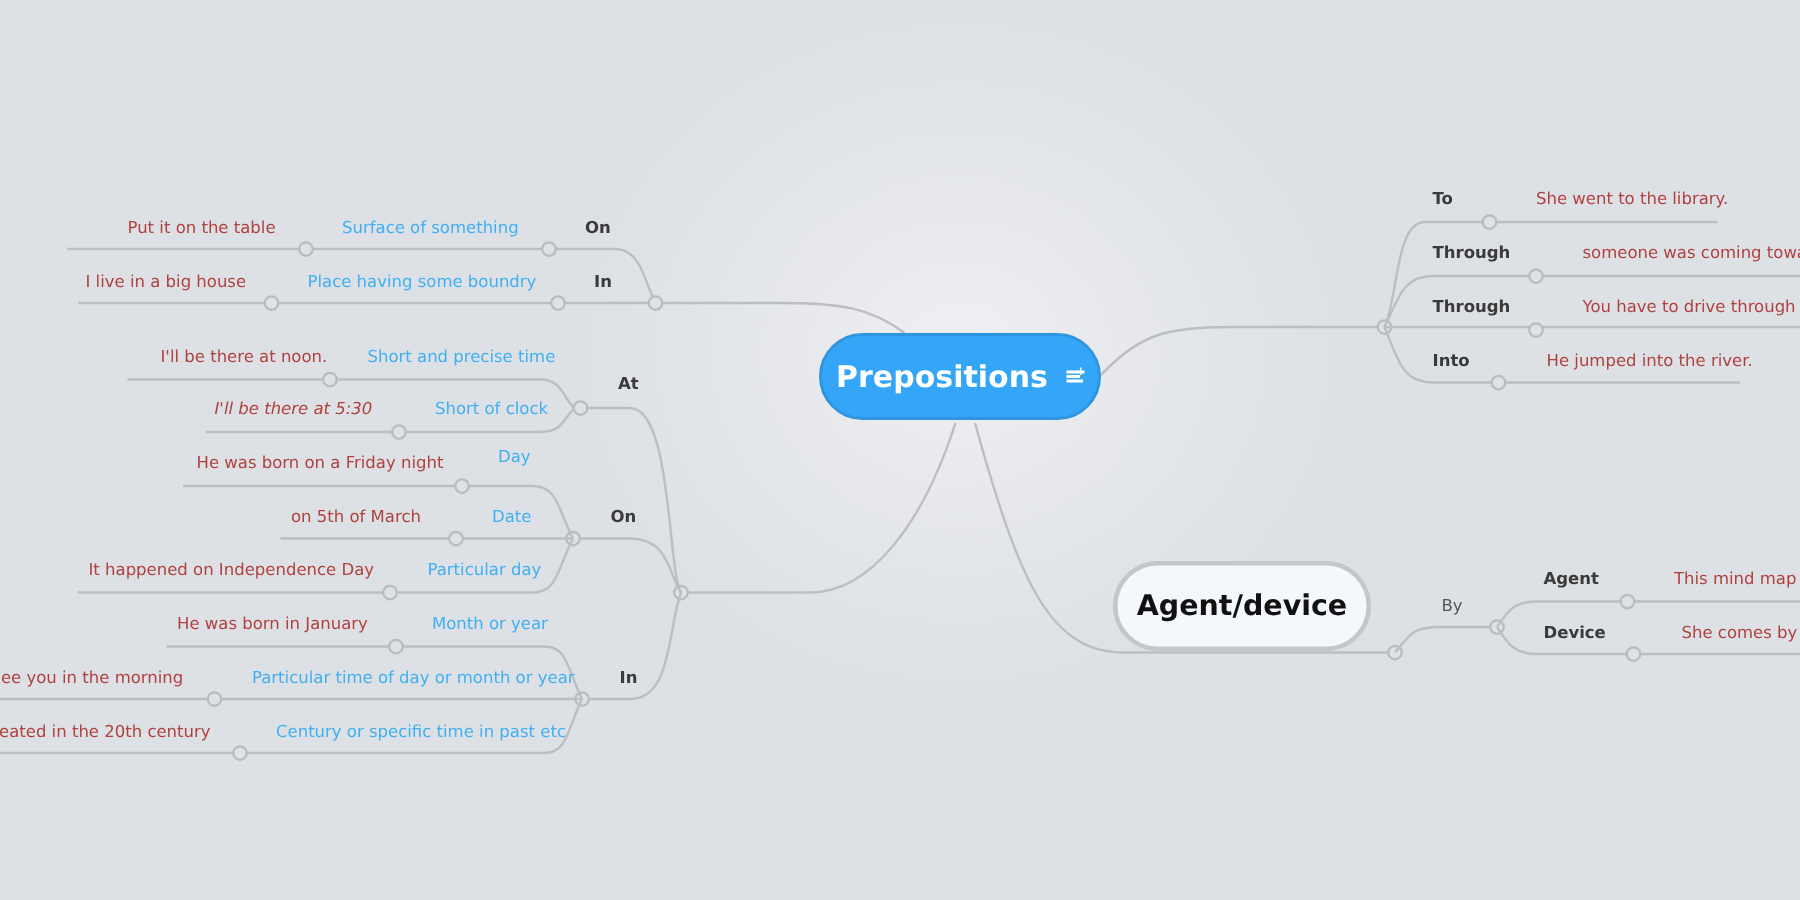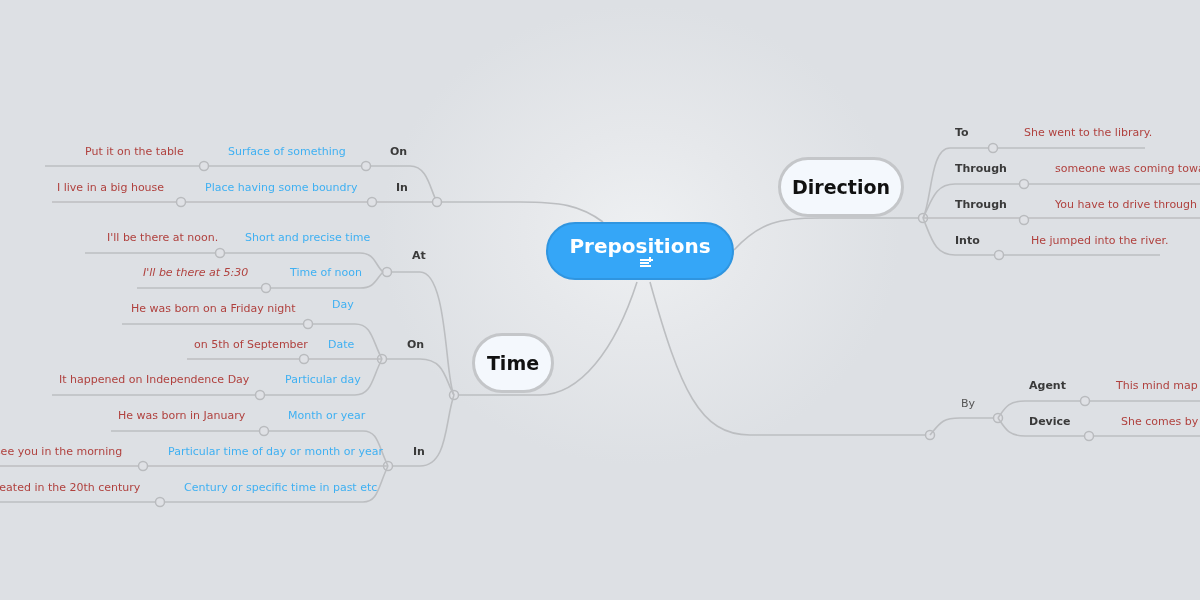--- a/index.html
+++ b/index.html
@@ -13,21 +13,21 @@
   svg.lines { position: absolute; left: 0; top: 0; }
   svg.lines path, svg.lines line { fill: none; stroke: #bcbec1; stroke-width: 1.6; }
   svg.lines circle { fill: #dfe1e5; stroke: #b9bbbe; stroke-width: 1.5; }
   .t { position: absolute; white-space: nowrap; font-size: 11px; line-height: 13px; }
   .ex { color: #b0413e; }
   .desc { color: #3fb0f2; }
   .prep { color: #3a3a3a; font-weight: bold; font-size: 11px; }
   .root {
     position: absolute; left: 546px; top: 222px; width: 188px; height: 58px;
     background: #35a6f7; border: 2px solid #2f95e0; border-radius: 30px; box-sizing: border-box;
-    display: flex; align-items: center; justify-content: center; cursor: pointer; flex-direction: column;
+    display: flex; align-items: center; justify-content: center; cursor: pointer;
   }
   .root .label { color: #ffffff; font-weight: bold; font-size: 20px; }
   .root .note { margin-left: 12px; width: 12px; height: 10px; position: relative; }
   .root .note span { position: absolute; left: 0; height: 1.6px; background: #fff; }
   .topic {
     position: absolute; background: #f4f8fd; border: 3px solid #c4c6c9; border-radius: 30px;
     box-sizing: border-box; display: flex; align-items: center; justify-content: center;
     font-weight: bold; color: #111; font-size: 19px; cursor: pointer;
   }
 </style>
@@ -109,56 +109,53 @@
   </span>
 </div>
 
 <span class="t prep" style="left:390px;top:145px;">On</span>
 <span class="t desc" style="left:228px;top:145px;">Surface of something</span>
 <span class="t ex" style="left:85px;top:145px;">Put it on the table</span>
 <span class="t prep" style="left:396px;top:181px;">In</span>
 <span class="t desc" style="left:205px;top:181px;">Place having some boundry</span>
 <span class="t ex" style="left:57px;top:181px;">I live in a big house</span>
 
-<div class="topic" style="left:472px;top:333px;width:82px;height:60px;">
-  <span>Time</span>
-</div>
 <span class="t prep" style="left:412px;top:249px;">At</span>
 <span class="t desc" style="left:245px;top:231px;">Short and precise time</span>
 <span class="t ex" style="left:91px;top:231px;margin-left:16px;">I'll be there at noon.</span>
-<span class="t desc" style="left:290px;top:266px;">Time of noon</span>
+<span class="t desc" style="left:290px;top:266px;">Short of clock</span>
 <span class="t ex" style="left:143px;top:266px;font-style:italic;">I'll be there at 5:30</span>
 
 <span class="t prep" style="left:407px;top:338px;">On</span>
 <span class="t desc" style="left:332px;top:298px;text-align:center;">Day</span>
 <span class="t ex" style="left:131px;top:302px;">He was born on a Friday night</span>
 <span class="t desc" style="left:328px;top:338px;">Date</span>
-<span class="t ex" style="left:194px;top:338px;">on 5th of September</span>
+<span class="t ex" style="left:194px;top:338px;">on 5th of March</span>
 <span class="t desc" style="left:285px;top:373px;">Particular day</span>
 <span class="t ex" style="left:59px;top:373px;">It happened on Independence Day</span>
 
 <span class="t prep" style="left:413px;top:445px;">In</span>
 <span class="t desc" style="left:288px;top:409px;">Month or year</span>
 <span class="t ex" style="left:118px;top:409px;">He was born in January</span>
 <span class="t desc" style="left:168px;top:445px;">Particular time of day or month or year</span>
 <span class="t ex" style="left:-21px;top:445px;">I'll see you in the morning</span>
 <span class="t desc" style="left:184px;top:481px;">Century or specific time in past etc</span>
 <span class="t ex" style="left:-47px;top:481px;">It was created in the 20th century</span>
 
-<div class="topic" style="left:778px;top:157px;width:126px;height:60px;">
-  <span>Direction</span>
-</div>
 <span class="t prep" style="left:955px;top:126px;">To</span>
 <span class="t ex" style="left:1024px;top:126px;">She went to the library.</span>
 <span class="t prep" style="left:955px;top:162px;">Through</span>
 <span class="t ex" style="left:1055px;top:162px;">someone was coming towards</span>
 <span class="t prep" style="left:955px;top:198px;">Through</span>
 <span class="t ex" style="left:1055px;top:198px;">You have to drive through town</span>
 <span class="t prep" style="left:955px;top:234px;">Into</span>
 <span class="t ex" style="left:1031px;top:234px;">He jumped into the river.</span>
 
+<div class="topic" style="left:742px;top:374px;width:172px;height:60px;">
+  <span>Agent/device</span>
+</div>
 <span class="t" style="left:961px;top:397px;color:#555;">By</span>
 <span class="t prep" style="left:1029px;top:379px;">Agent</span>
 <span class="t ex" style="left:1116px;top:379px;">This mind map was</span>
 <span class="t prep" style="left:1029px;top:415px;">Device</span>
 <span class="t ex" style="left:1121px;top:415px;">She comes by bus</span>
 
 </div>
 
 </body></html>

